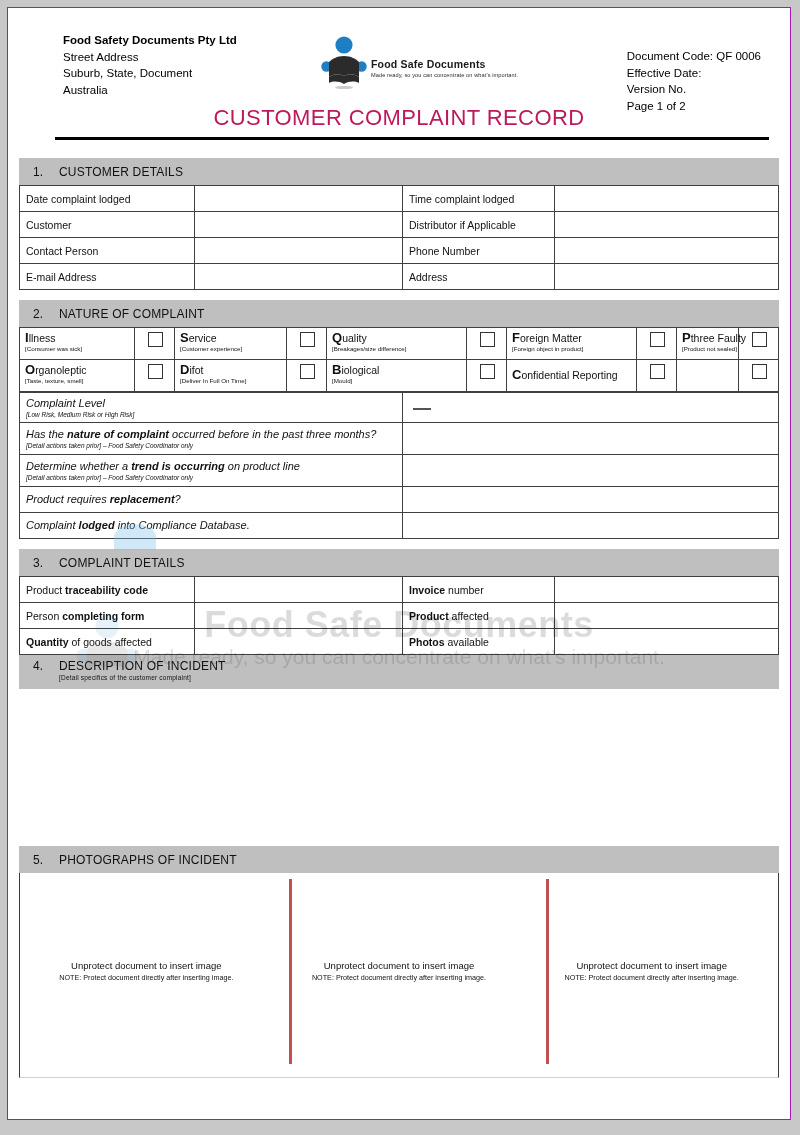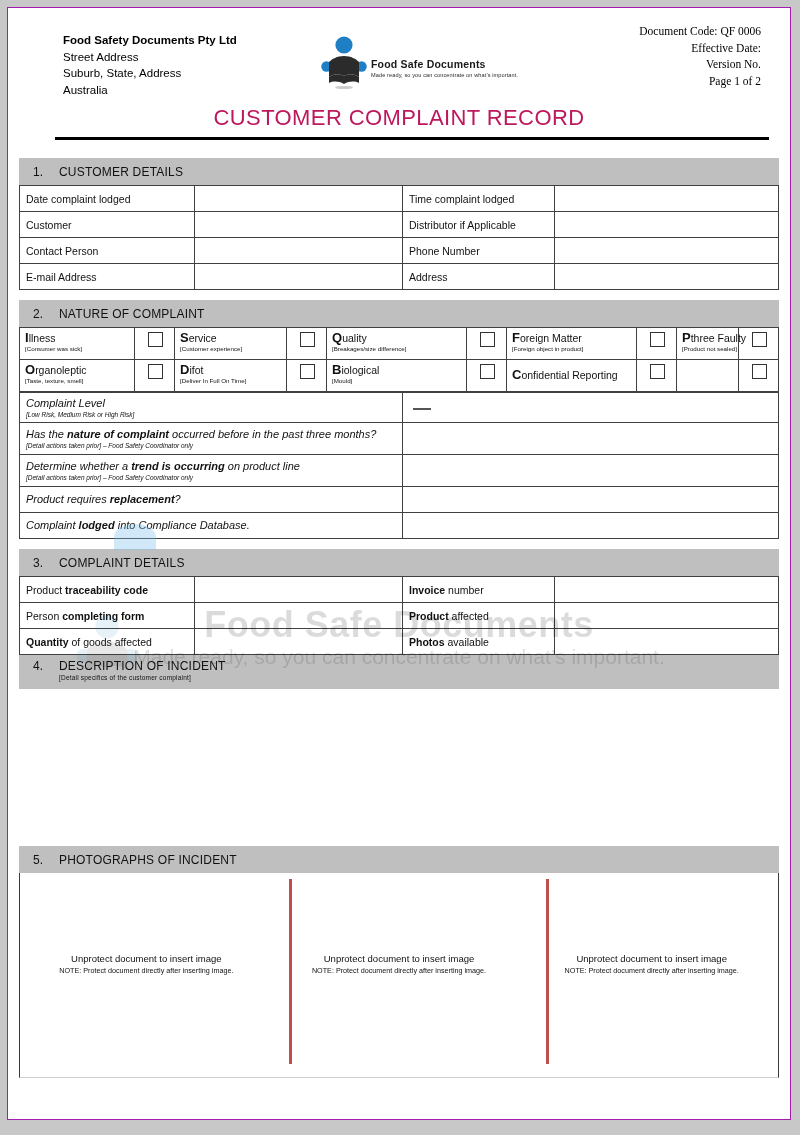--- a/index.html
+++ b/index.html
@@ -59,26 +59,25 @@
     font-size: 10.5px; font-weight: bold; color: #1a1a1a;
     letter-spacing: .2px;
   }
   .logo-tag {
     font-size: 5.6px; color: #2b2b2b; margin-top: 1.5px;
     letter-spacing: .1px;
   }
 
   .docmeta {
     position: absolute;
-    right: 18px; top: 15px;
-    text-align: right;
+    right: 18px; top: 40px;
+    text-align: left;
     font-size: 11.5px;
     line-height: 16.5px;
     color: #000;
-    font-family: Liberation Serif, serif;
   }
 
   
   .title-wrap { position: relative; margin-top: 2px; }
   .doc-title {
     text-align: center;
     font-size: 22px;
     letter-spacing: .4px;
     color: #be185d;
     padding: 0 0 6px 0;
@@ -198,20 +197,21 @@
     height: 205px;
     border-left: 1px solid #3a3a3a;
     border-right: 1px solid #3a3a3a;
     border-bottom: 1px solid #d0d0d0;
     box-sizing: border-box;
     display: flex;
   }
   .photo-cell {
     flex: 1 1 0;
     position: relative;
+    margin-top: 7px;
   }
   .photo-cap {
     position: absolute;
     left: 0; right: 0;
     top: 80px;
     text-align: center;
   }
   .photo-cap .l1 { font-size: 9.5px; color: #111; }
   .photo-cap .l2 { font-size: 7.2px; color: #111; margin-top: 2px; }
   .redline {
@@ -268,21 +268,21 @@
 <body>
 
 <div class="page">
 <div class="inner">
 
   <div class="header">
 
     <div class="addr">
       <div class="co">Food Safety Documents Pty Ltd</div>
       <div>Street Address</div>
-      <div>Suburb, State, Address</div>
+      <div>Suburb, State, Document</div>
       <div>Australia</div>
     </div>
 
     <div class="logo-block">
       <svg class="logo-mark" viewBox="0 0 46 54">
         <circle cx="23" cy="9" r="8.6" fill="#1F7FC4"></circle>
         <ellipse cx="5.5" cy="30.5" rx="5.2" ry="5.2" fill="#1F7FC4"></ellipse>
         <ellipse cx="40.5" cy="30.5" rx="5.2" ry="5.2" fill="#1F7FC4"></ellipse>
         <path d="M23 20 C16 20 11 23 8 26 L8 41 C12 38 18 37 23 40 C28 37 34 38 38 41 L38 26 C35 23 30 20 23 20 Z" fill="#2B2B2B"></path>
         <path d="M23 40 L23 48 C18 45 12 45 8 47 L8 41 C12 38 18 37 23 40 Z" fill="#2B2B2B"></path>

